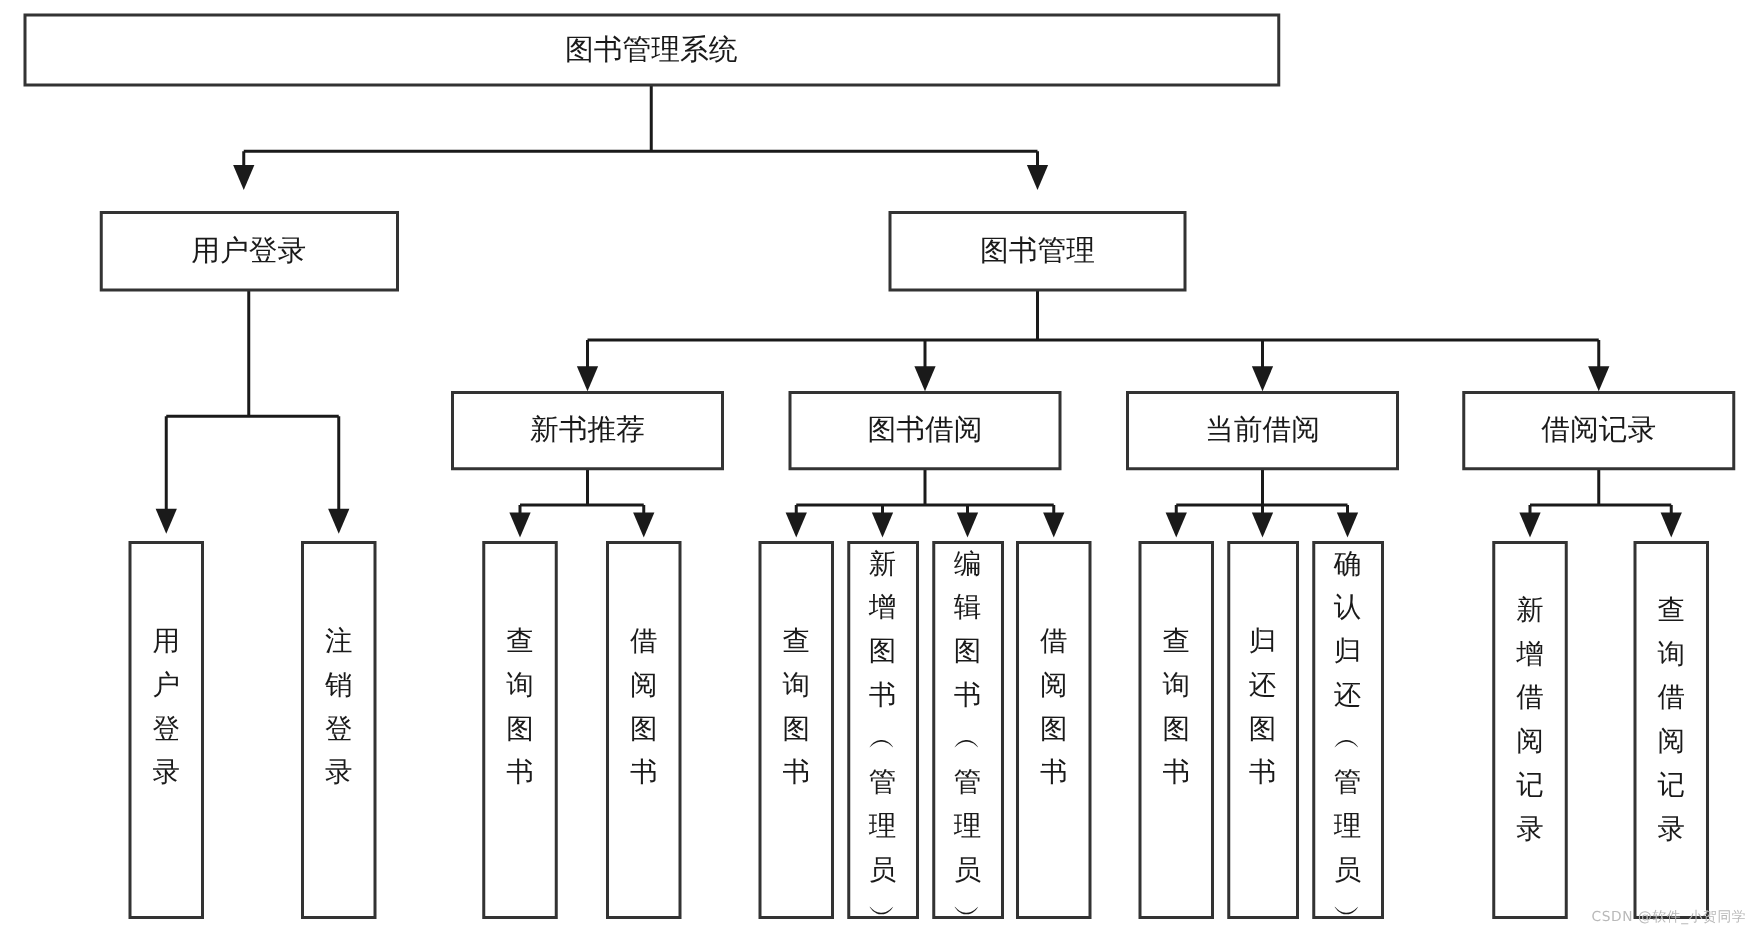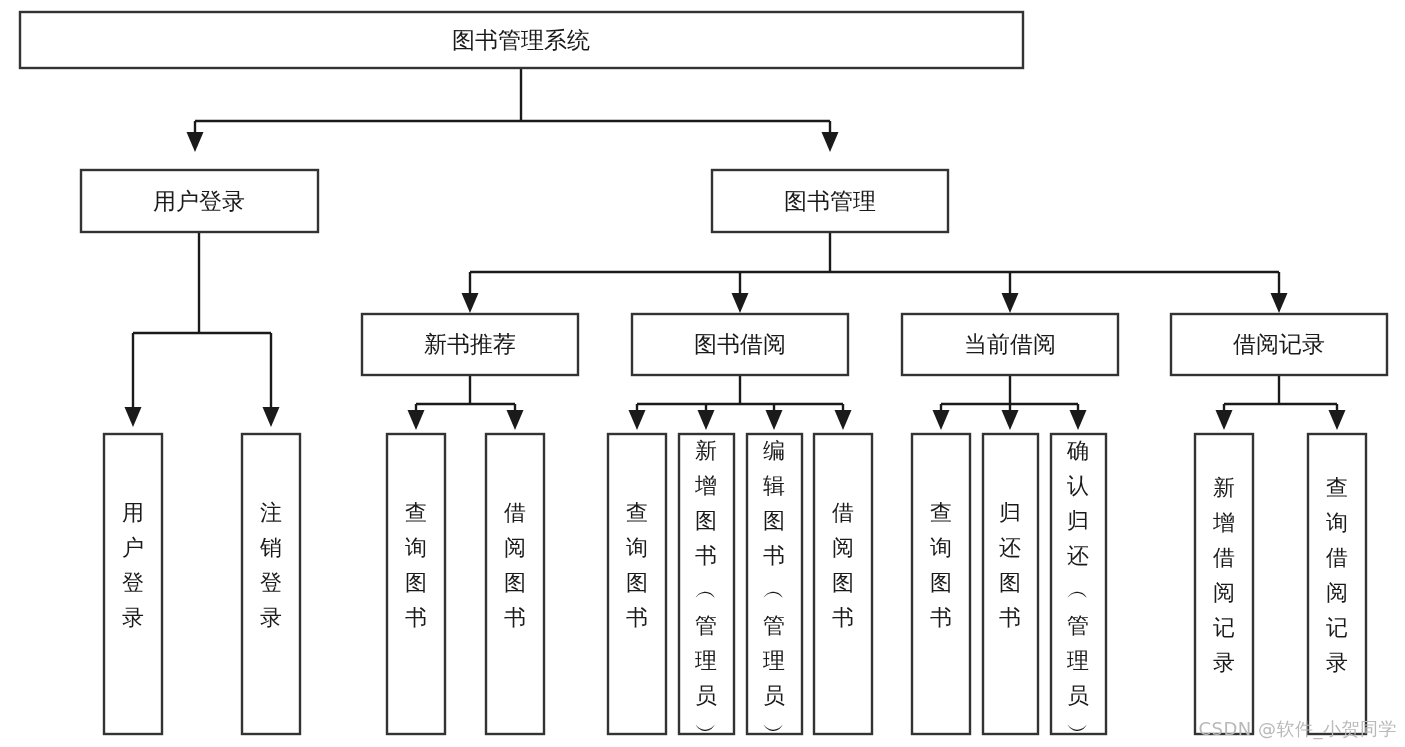--- a/index.html
+++ b/index.html
@@ -53,21 +53,21 @@
     font-family: "DejaVu Sans", "Liberation Sans", sans-serif;
     font-size: 22px;
     fill: #1a1a1a;
     text-anchor: middle;
   }
   .watermark {
     position: absolute;
     right: 8px;
     bottom: 6px;
     font-family: "DejaVu Sans", "Liberation Sans", sans-serif;
-    font-size: 18px;
+    font-size: 11px;
     color: #b9b9b9;
     letter-spacing: 0.5px;
     white-space: nowrap;
     user-select: none;
   }
 </style>
 </head>
 <body>
 
 <div id="diagram-root">

